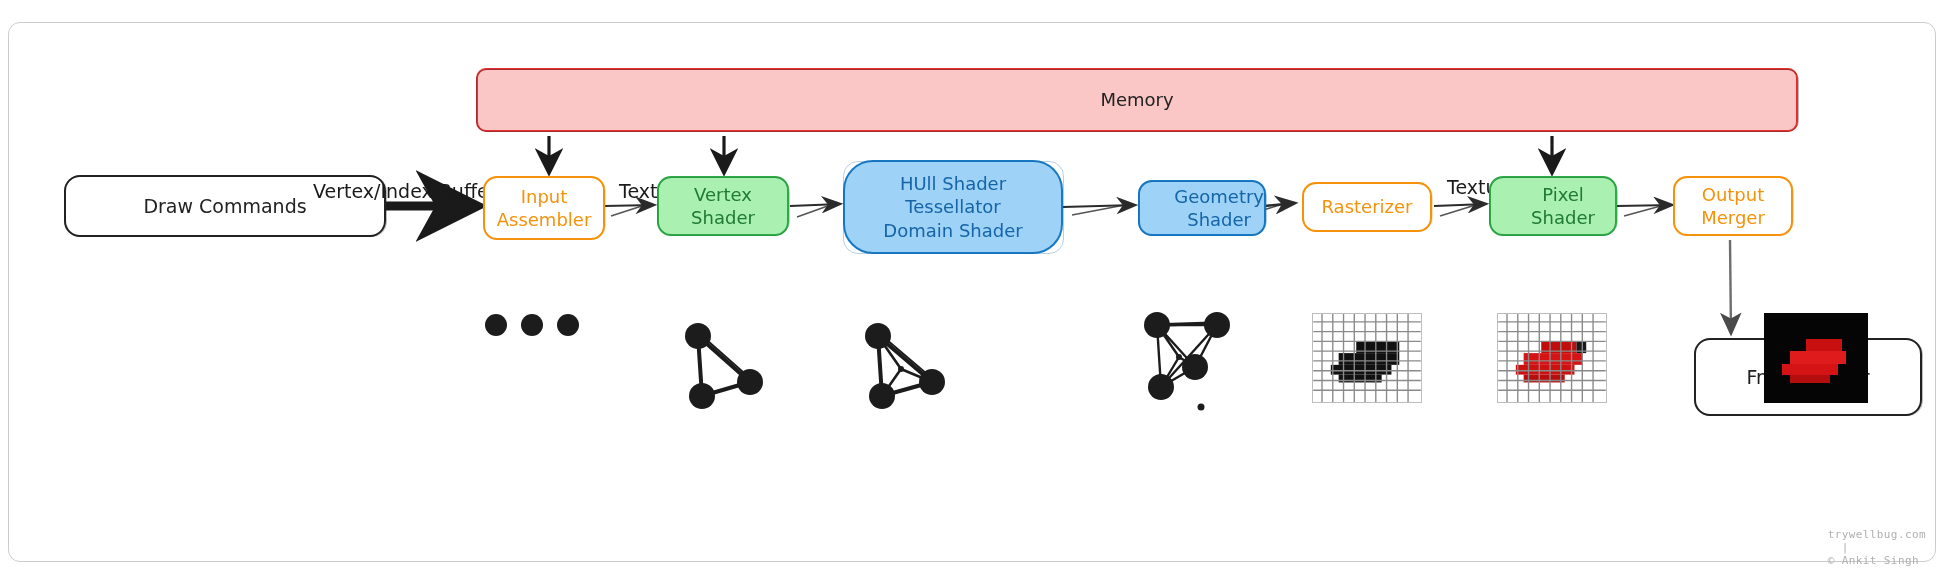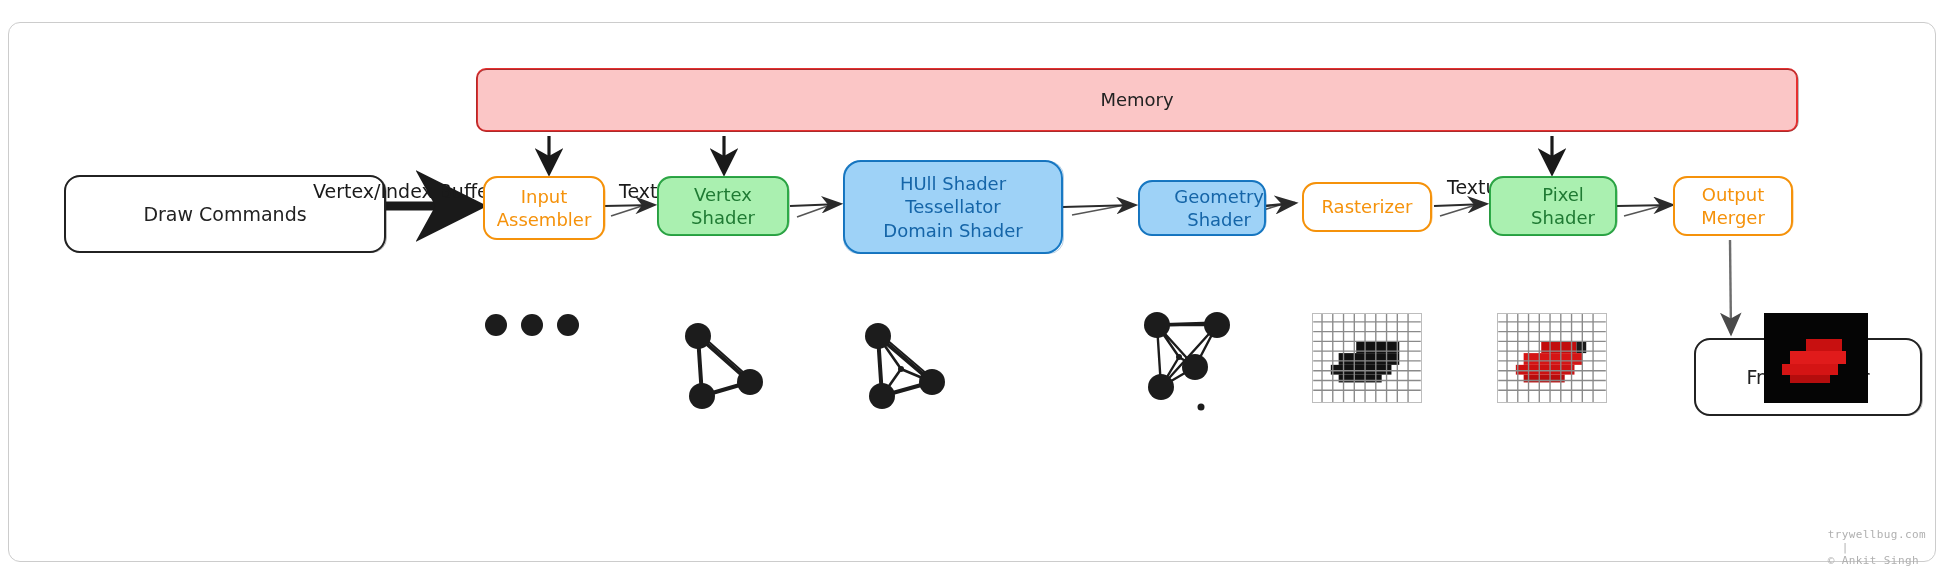--- a/index.html
+++ b/index.html
@@ -208,39 +208,39 @@
 
     <g>
       <path d="M1730,240 L1731,333" stroke="#6d6d6d" stroke-width="2.4" fill="none" marker-end="url(#arrowGrey)"></path>
     </g>
   </svg>
 
   <div class="node n-red" style="left:476px; top:68px; width:1322px; height:64px;">
     <span class="node-label">Memory</span>
   </div>
 
-  <div class="node n-plain" style="left:64px; top:220px; width:322px; height:78px; top:175px;">
+  <div class="node n-plain" style="left:64px; top:220px; width:322px; height:62px; top:175px;">
     <span class="node-label">Draw Commands</span>
   </div>
 
   <div class="edge-label" style="left:313px; top:180px;">Vertex/Index Buffers</div>
   <div class="edge-label" style="left:619px; top:180px;">Textures</div>
   <div class="edge-label" style="left:1447px; top:176px;">Textures</div>
 
   <div class="node n-orange" style="left:483px; top:176px; width:122px; height:64px;">
     <span class="node-label">Input
 Assembler</span>
   </div>
 
   <div class="node n-green" style="left:657px; top:176px; width:132px; height:60px;">
     <span class="node-label">Vertex
 Shader</span>
   </div>
 
-  <div class="node n-blue" style="left:843px; top:160px; width:220px; height:94px; border-radius:18px;">
+  <div class="node n-blue" style="left:843px; top:160px; width:220px; height:94px; border-radius:30px;">
     <span class="node-label">HUll Shader
 Tessellator
 Domain Shader</span>
   </div>
 
   <div class="node n-blue" style="left:1138px; top:180px; width:128px; height:56px;align-items:flex-end;">
     <span class="node-label">Geometry
 Shader</span>
   </div>
 

